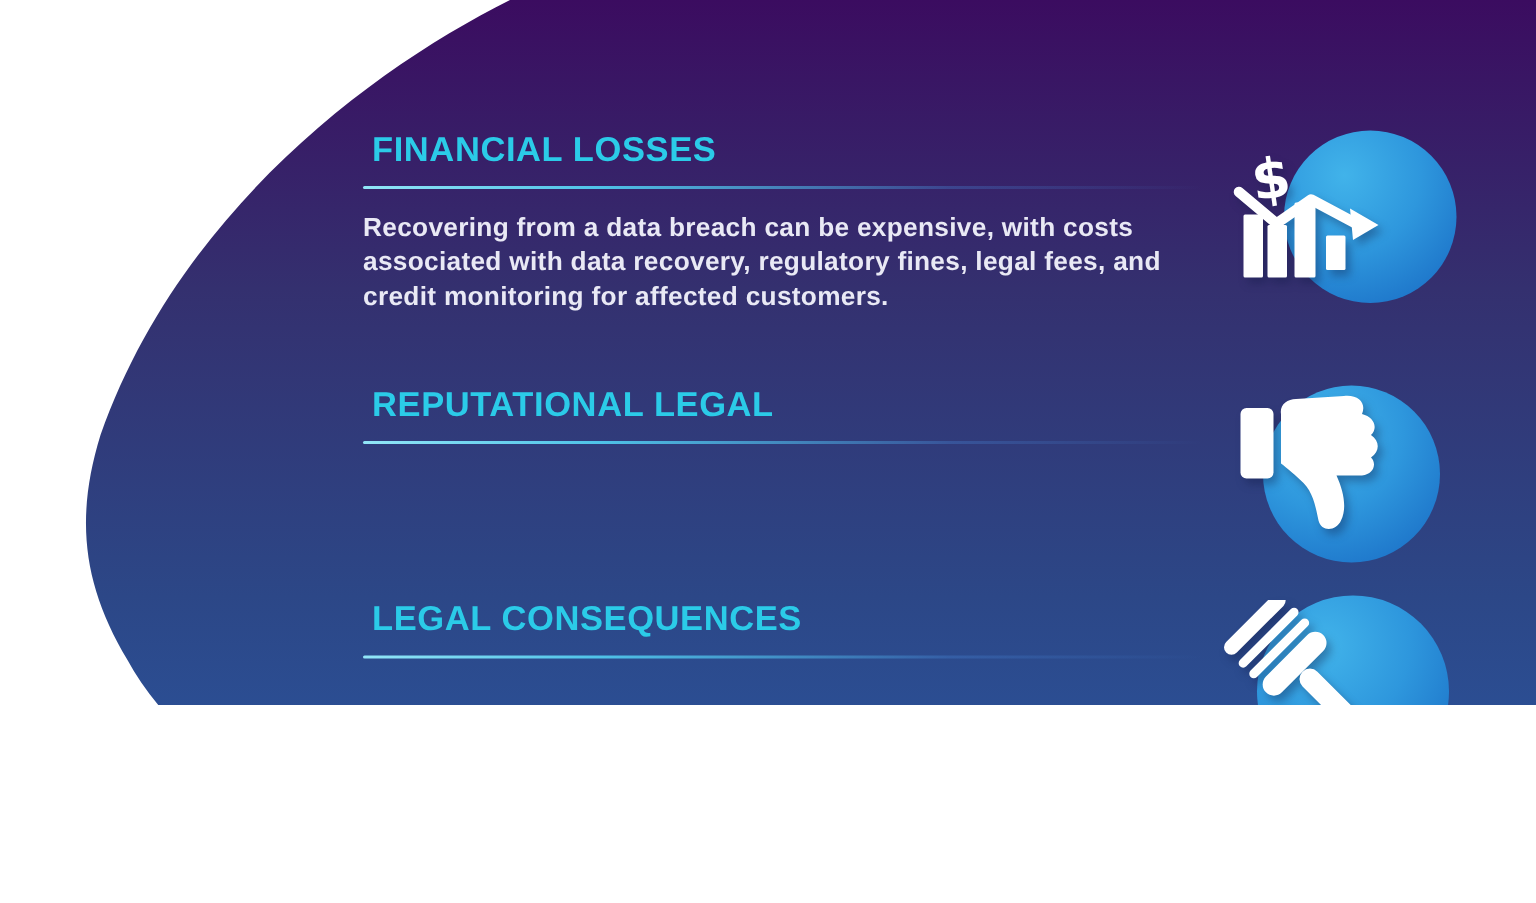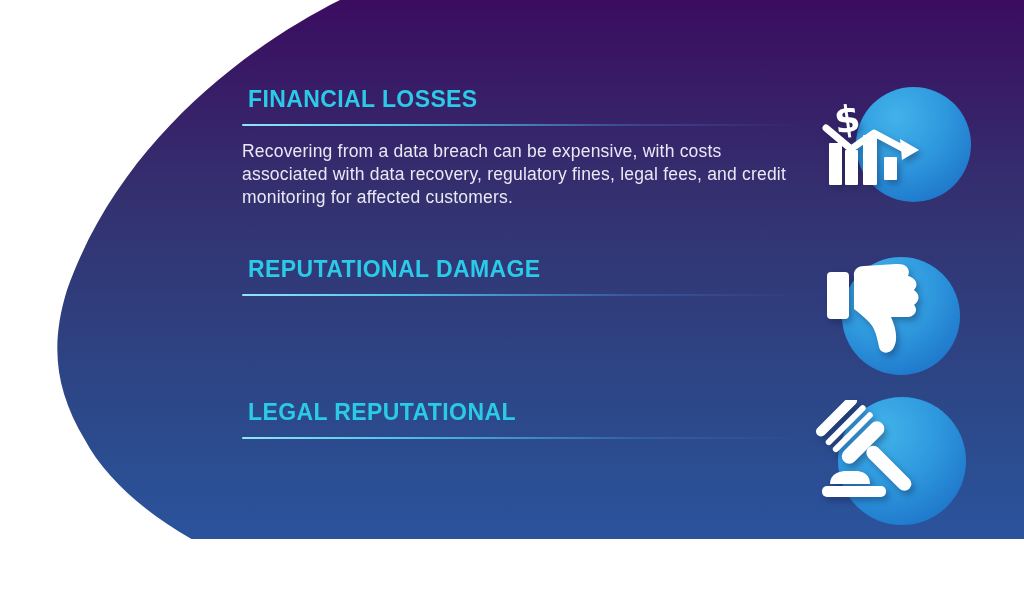--- a/index.html
+++ b/index.html
@@ -1,33 +1,33 @@
 <!DOCTYPE html>
 <html><head>
 <meta charset="utf-8">
 <style>
   html,body{margin:0;padding:0;background:#ffffff;}
   .canvas{
-    position:relative;width:1024px;height:539px;overflow:hidden;
+    position:relative;width:1024px;height:470px;overflow:hidden;
     background:#ffffff;font-family:"Liberation Sans",sans-serif;
   }
   .blob-svg{position:absolute;left:0;top:0;width:1024px;height:602px;display:block;}
 
   .section{position:absolute;left:242px;width:568px;}
   .section-title{
     margin:0;color:#2bcbe8;font-size:23px;line-height:26px;font-weight:800;
     letter-spacing:.4px;padding-left:6px;
   }
   .divider{
     height:2px;width:560px;margin-top:12px;border-radius:1px;
     background:linear-gradient(90deg,#92e6f7 0%,#4fc3e8 28%,rgba(70,130,210,.35) 70%,rgba(70,130,210,0) 100%);
   }
   .section-desc{
     margin:14px 0 0 0;color:#e9e9f5;font-size:17.5px;line-height:23px;
-    letter-spacing:.2px;font-weight:400;
+    letter-spacing:.2px;font-weight:700;
   }
 
   .icon-circle{
     position:absolute;border-radius:50%;
     background:radial-gradient(circle at 35% 26%,#41b3ea 0%,#2e97dd 45%,#1d74c9 85%);
   }
   .circle-1{left:856px;top:87px;width:115px;height:115px;}
   .circle-2{left:842px;top:257px;width:118px;height:118px;}
   .circle-3{left:838px;top:397px;width:128px;height:128px;}
 
@@ -57,26 +57,26 @@
   <div class="icon-circle circle-2"></div>
   <div class="icon-circle circle-3"></div>
 
   <div class="section" style="top:86px;">
     <h2 class="section-title">FINANCIAL LOSSES</h2>
     <div class="divider"></div>
     <p class="section-desc">Recovering from a data breach can be expensive, with costs associated with data recovery, regulatory fines, legal fees, and credit monitoring for affected customers.</p>
   </div>
 
   <div class="section" style="top:256px;">
-    <h2 class="section-title">REPUTATIONAL DAMAGE</h2>
+    <h2 class="section-title">REPUTATIONAL LEGAL</h2>
     <div class="divider"></div>
   </div>
 
   <div class="section" style="top:399px;">
-    <h2 class="section-title">LEGAL REPUTATIONAL</h2>
+    <h2 class="section-title">LEGAL CONSEQUENCES</h2>
     <div class="divider"></div>
   </div>
 
   <svg class="icon-svg icon-1" width="110" height="110" viewBox="0 0 110 110" aria-hidden="true">
     <g fill="#ffffff">
       <text x="27" y="40" text-anchor="middle" font-family="DejaVu Sans, sans-serif" font-size="37" font-weight="bold" transform="rotate(-8 27 25)">$</text>
       <rect x="9" y="51" width="13" height="42" rx="1"></rect>
       <rect x="25" y="58" width="13" height="35" rx="1"></rect>
       <rect x="43" y="43" width="14" height="50" rx="1"></rect>
       <rect x="64" y="65" width="13" height="23" rx="1"></rect>

